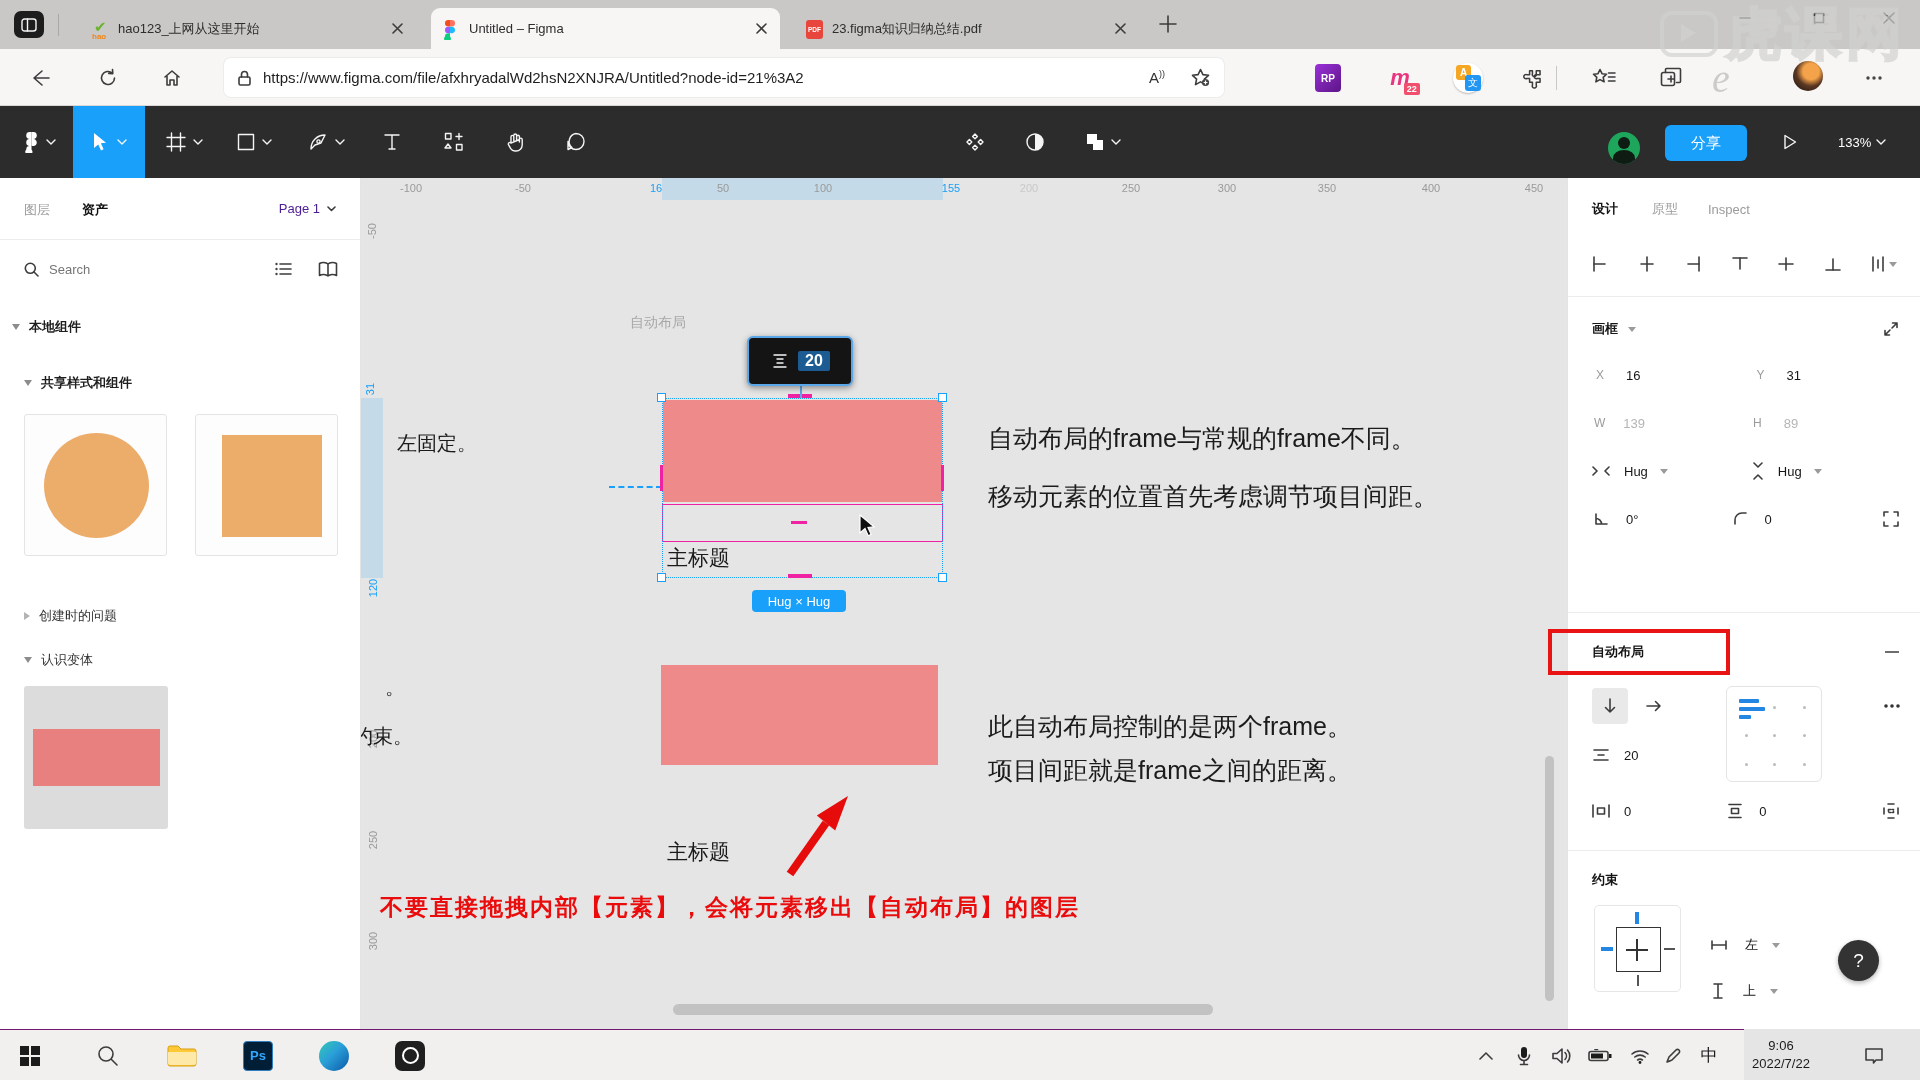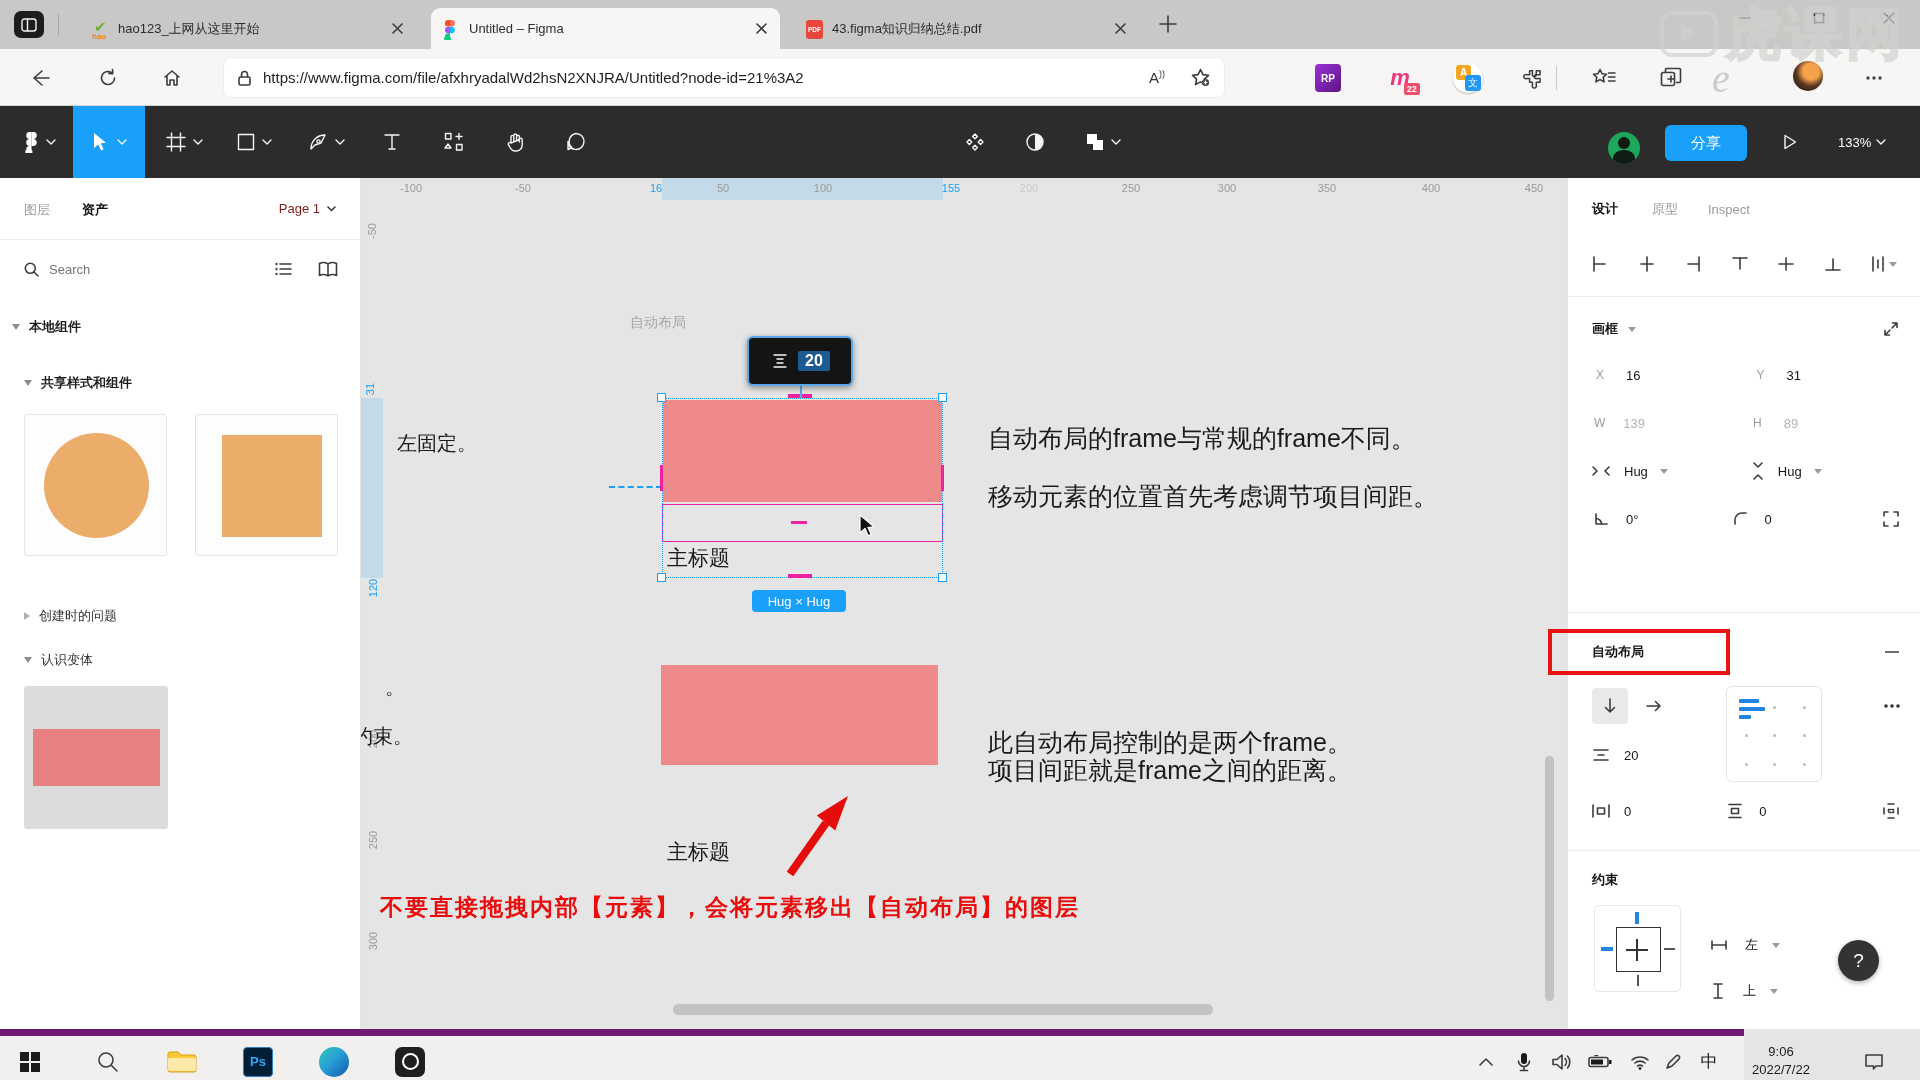--- a/index.html
+++ b/index.html
@@ -48,21 +48,21 @@
 
   
   #main{position:absolute;left:0;top:178px;width:1920px;height:851px;display:flex;}
   #leftpanel{width:361px;height:851px;background:#ffffff;border-right:1px solid #e3e3e3;position:relative;flex:none;}
   #canvas{width:1206px;height:851px;position:relative;background:#e5e5e5;overflow:hidden;flex:none;}
   #rightpanel{width:353px;height:851px;background:#ffffff;border-left:1px solid #e3e3e3;position:relative;flex:none;}
 
   
   .lp-row1{position:absolute;left:0;top:0;width:100%;height:62px;border-bottom:1px solid #ececec;}
   .lp-tab{font-size:13px;position:absolute;top:23px;}
-  .lp-page{position:absolute;right:24px;top:23px;font-size:13px;color:#7f1d1d;display:flex;gap:7px;align-items:center;}
+  .lp-page{position:absolute;right:24px;top:23px;font-size:13px;color:#4c1d95;display:flex;gap:7px;align-items:center;}
   .search-row{position:absolute;left:0;top:62px;width:100%;height:58px;display:flex;align-items:center;}
   .search-input{border:none;outline:none;font-size:13px;color:#333;flex:1;margin-left:10px;background:transparent;}
   .sec-head{position:absolute;font-size:13px;color:#1e1e1e;font-weight:bold;display:flex;align-items:center;gap:9px;}
   .tri-d{width:0;height:0;border-left:4.5px solid transparent;border-right:4.5px solid transparent;border-top:6px solid #8c8c8c;}
   .tri-r{width:0;height:0;border-top:4.5px solid transparent;border-bottom:4.5px solid transparent;border-left:6px solid #b3b3b3;}
   .comp-card{position:absolute;width:143px;height:142px;background:#fdfdfd;border:1px solid #e4e4e4;border-radius:3px;}
   .var-card{position:absolute;left:24px;top:508px;width:144px;height:143px;background:#dcdcdc;border-radius:3px;}
 
   
   .ruler-t{position:absolute;left:0;top:0;width:1206px;height:22px;font-size:11px;color:#9a9a9a;}
@@ -97,21 +97,21 @@
   .dirbtn{width:36px;height:36px;border-radius:4px;display:flex;align-items:center;justify-content:center;}
   .dirbtn.on{background:#e9e9e9;}
   .gridwidget{position:absolute;left:158px;top:508px;width:96px;height:96px;border:1px solid #e4e4e4;border-radius:6px;}
   .gdot{position:absolute;width:3px;height:3px;border-radius:50%;background:#bbb;}
   .gbar{position:absolute;height:4px;background:#2286e2;border-radius:1px;}
   .cwidget{position:absolute;left:26px;top:727px;width:87px;height:87px;border:1px solid #e6e6e6;border-radius:5px;}
   .cw-inner{position:absolute;left:21px;top:21px;width:45px;height:45px;border:1.5px solid #333;}
   .helpbtn{position:absolute;left:270px;top:762px;width:41px;height:41px;border-radius:50%;background:#333;color:#fff;font-size:19px;display:flex;align-items:center;justify-content:center;box-shadow:0 2px 5px rgba(0,0,0,.3);}
 
   
-  #taskbar{position:absolute;left:0;top:1029px;width:1744px;height:51px;background:#f1f0ef;border-top:7px solid #701a75;}
+  #taskbar{position:absolute;left:0;top:1029px;width:1744px;height:51px;background:#f1f0ef;border-top:1px solid #701a75;}
   .tb-ic{position:absolute;top:0;height:51px;display:flex;align-items:center;justify-content:center;width:44px;}
   .ps-ic{width:30px;height:30px;background:#001e36;border:1.5px solid #2f7fc0;border-radius:4px;color:#31a8ff;font-size:13px;font-weight:bold;display:flex;align-items:center;justify-content:center;}
   .edge-ic{width:30px;height:30px;border-radius:50%;background:linear-gradient(135deg,#35c8b5 0%,#2a9fd8 45%,#0b59a8 100%);}
   .cam-ic{width:30px;height:30px;background:#1f1f1f;border-radius:7px;display:flex;align-items:center;justify-content:center;}
   .cam-ic:before{content:"";width:13px;height:13px;border:2.5px solid #fff;border-radius:50%;}
   .clock{position:absolute;left:1735px;top:7px;width:92px;text-align:center;font-size:13px;color:#1b1b1b;line-height:18px;}
 
   
   #wm{position:absolute;right:14px;top:6px;display:flex;align-items:center;gap:8px;pointer-events:none;z-index:60;opacity:.75;}
   .wm-tv{width:58px;height:46px;border:4px solid rgba(210,210,208,.9);border-radius:12px;position:relative;background:transparent;}
@@ -159,21 +159,21 @@
         <svg width="11" height="11">
           <path d="M1,1 L10,10 M10,1 L1,10" class="ic"></path>
         </svg>
       </span>
   </div>
 
   <div class="tab" style="left:794px;width:345px;">
     <div class="fav">
         <div class="pdf-badge">PDF</div>
       </div>
-    <span class="title">43.figma知识归纳总结.pdf</span>
+    <span class="title">23.figma知识归纳总结.pdf</span>
     <span class="tab-close">
         <svg width="11" height="11">
           <path d="M1,1 L10,10 M10,1 L1,10" class="ic"></path>
         </svg>
       </span>
   </div>
 
   <div class="abs" style="left:1158px;top:14px;">
       <svg width="20" height="20">
         <path d="M10,2 L10,18 M2,10 L18,10" class="ic"></path>
@@ -509,21 +509,21 @@
     <svg class="abs" style="left:497px;top:336px;" width="22" height="24">
         <path d="M2,1 L2,19 L7,14.6 L10.2,21.8 L13.2,20.4 L10,13.4 L16,12.8 Z" fill="#111" stroke="#fff" stroke-width="1.2"></path>
       </svg>
 
     <span class="cv-text" style="left:627px;top:244px;font-size:25px;">自动布局的frame与常规的frame不同。</span>
     <span class="cv-text" style="left:627px;top:302px;font-size:25px;">移动元素的位置首先考虑调节项目间距。</span>
 
     <div class="abs pinkrect" style="left:300px;top:487px;width:277px;height:100px;"></div>
     <span class="cv-text" style="left:306px;top:660px;font-size:21px;">主标题</span>
 
-    <span class="cv-text" style="left:627px;top:548px;font-size:25px;">此自动布局控制的是两个frame。</span>
+    <span class="cv-text" style="left:627px;top:532px;font-size:25px;">此自动布局控制的是两个frame。</span>
     <span class="cv-text" style="left:627px;top:576px;font-size:25px;">项目间距就是frame之间的距离。</span>
 
     <svg class="abs" style="left:415px;top:608px;" width="100" height="95">
       <line x1="14" y1="88" x2="50" y2="37" stroke="#e60c0c" stroke-width="8"></line>
       <polygon points="72,10 59.2,44.6 40.8,29.4" fill="#e60c0c"></polygon>
     </svg>
     <span class="annotation">不要直接拖拽内部【元素】，会将元素移出【自动布局】的图层</span>
 
     <div class="scrollbar" style="left:312px;top:826px;width:540px;height:11px;"></div>
     <div class="scrollbar" style="left:1184px;top:578px;width:9px;height:245px;"></div>

